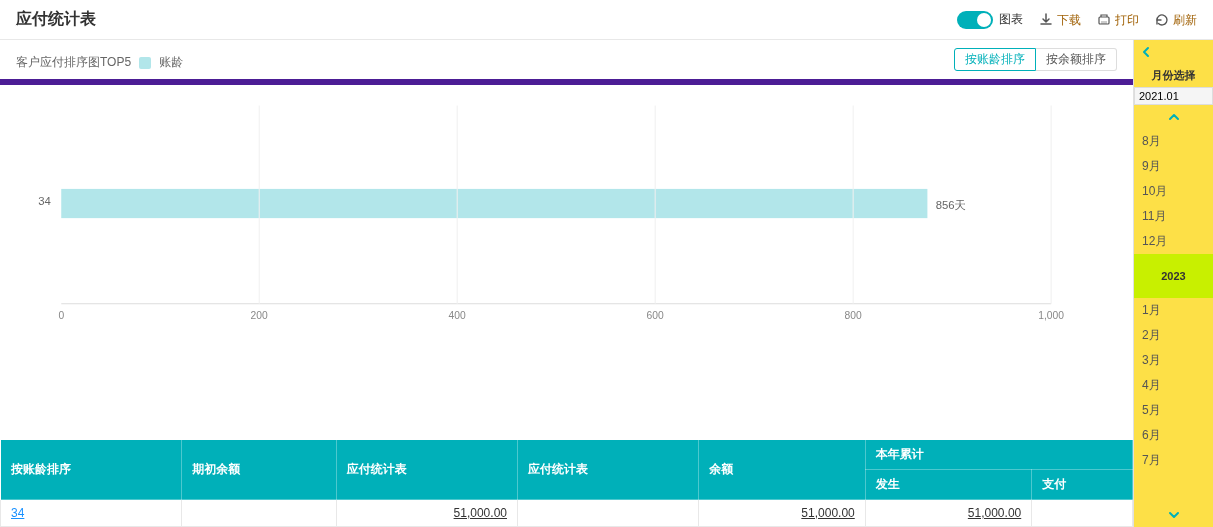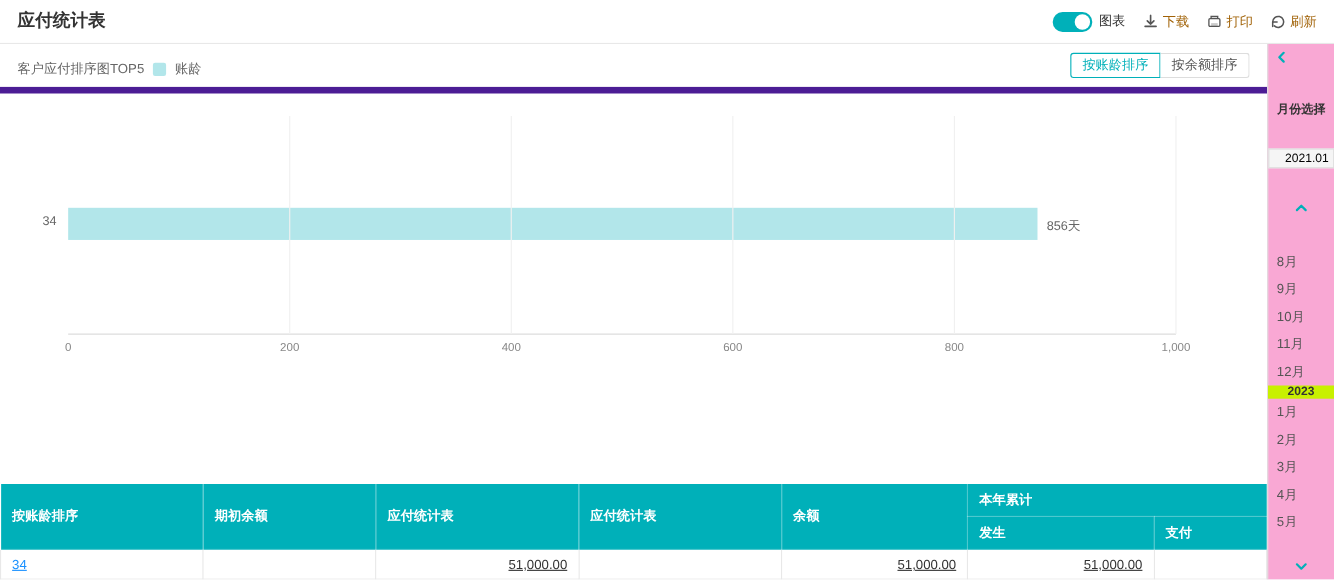--- a/index.html
+++ b/index.html
@@ -30,25 +30,25 @@
     .sort-btn { padding: 2px 10px; font-size: 12px; border: 1px solid #ddd; cursor: pointer; background: #fff; color: #555; }
     .sort-btn:first-child { border-radius: 3px 0 0 3px; }
     .sort-btn:last-child { border-radius: 0 3px 3px 0; border-left: none; }
     .sort-btn.active { border-color: #00b0b9; color: #00b0b9; }
     
     
     .chart-container { flex: 1; padding: 10px 20px; position: relative; min-height: 280px; }
     .chart-svg { width: 100%; height: 240px; }
     
     
-    .sidebar { width: 61px; border-left: 1px solid #e0e0e0; background: #f9a8d4; display: flex; flex-direction: column; gap: 24px; }
+    .sidebar { width: 80px; border-left: 1px solid #e0e0e0; background: #fde047; display: flex; flex-direction: column; }
     .sidebar-arrow { display: flex; justify-content: flex-start; padding: 4px; cursor: pointer; }
     .sidebar-content { flex: 1; overflow-y: auto; }
     .sidebar-title { font-size: 11px; color: #333; padding: 4px 8px; font-weight: bold; text-align: center; }
-    .sidebar-year-input { width: 100%; padding: 2px 4px; font-size: 11px; border: 1px solid #ddd; background: #f5f5f5; text-align: right; }
+    .sidebar-year-input { width: 100%; padding: 2px 4px; font-size: 11px; border: 1px solid #ddd; background: #f5f5f5; text-align: left; }
     .sidebar-month { padding: 4px 8px; font-size: 12px; color: #555; cursor: pointer; text-align: left; }
     .sidebar-scroll-btn { display: flex; justify-content: center; padding: 4px; cursor: pointer; color: #00b0b9; }
     
     
     .table-wrapper { overflow: hidden; }
     .tbl { width: 100%; border-collapse: collapse; }
     .tbl th { background: #00b0b9; color: #fff; padding: 6px 10px; text-align: left; font-size: 12px; border: 1px solid rgba(255,255,255,0.3); font-weight: bold; }
     .tbl td { padding: 6px 10px; text-align: right; font-size: 12px; border: 1px solid #e8e8e8; text-decoration: underline; }
     .tbl td:first-child { text-align: left; }
     .tbl td.link-cell { color: #1890ff; text-decoration: underline; cursor: pointer; }
@@ -175,21 +175,21 @@
         <svg width="16" height="16" viewBox="0 0 16 16">
             <path d="M4 10l4-4 4 4" stroke="#00b0b9" stroke-width="2" fill="none" stroke-linecap="round" stroke-linejoin="round"></path>
           </svg>
       </div>
       <div class="sidebar-content">
         <div class="sidebar-month">8月</div>
         <div class="sidebar-month">9月</div>
         <div class="sidebar-month">10月</div>
         <div class="sidebar-month">11月</div>
         <div class="sidebar-month">12月</div>
-        <div style="background:#c8f000; text-align:center; padding:0 4px; font-size:11px; font-weight:bold; color:#333;">2023</div>
+        <div style="background:#c8f000; text-align:center; padding:16px 4px; font-size:11px; font-weight:bold; color:#333;">2023</div>
         <div class="sidebar-month">1月</div>
         <div class="sidebar-month">2月</div>
         <div class="sidebar-month">3月</div>
         <div class="sidebar-month">4月</div>
         <div class="sidebar-month">5月</div>
         <div class="sidebar-month">6月</div>
         <div class="sidebar-month">7月</div>
       </div>
       <div class="sidebar-scroll-btn">
         <svg width="16" height="16" viewBox="0 0 16 16">

